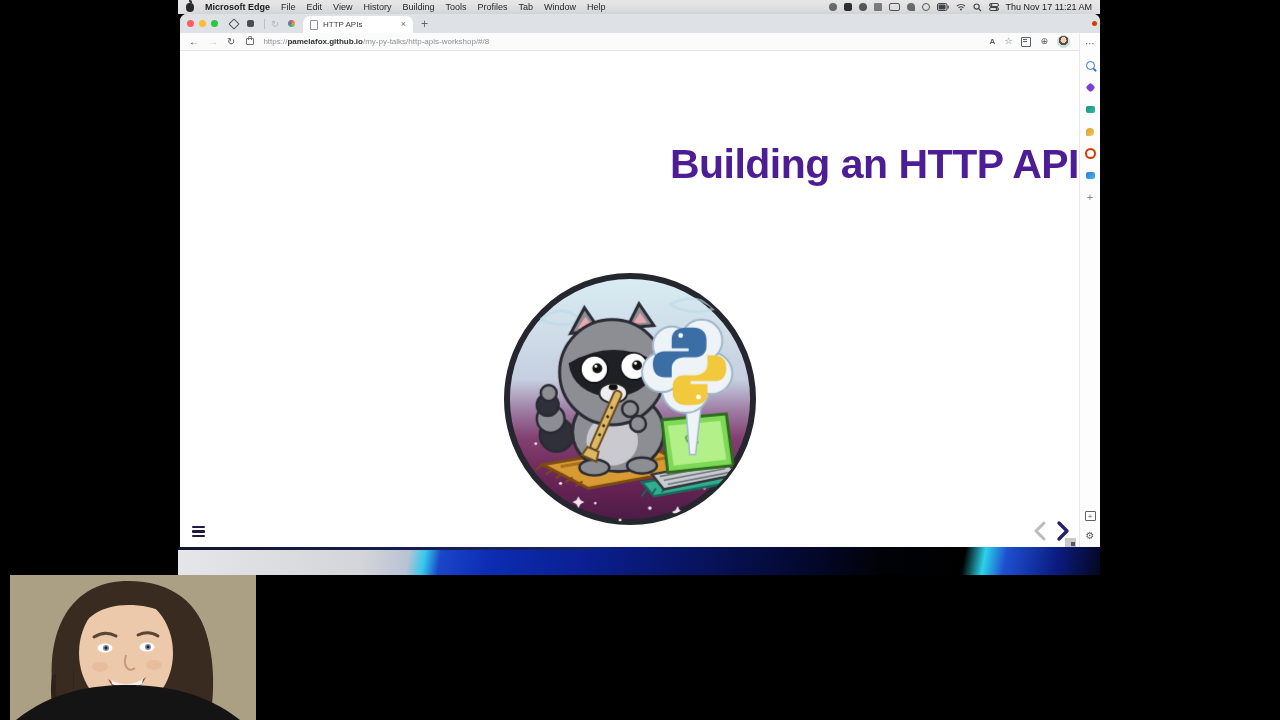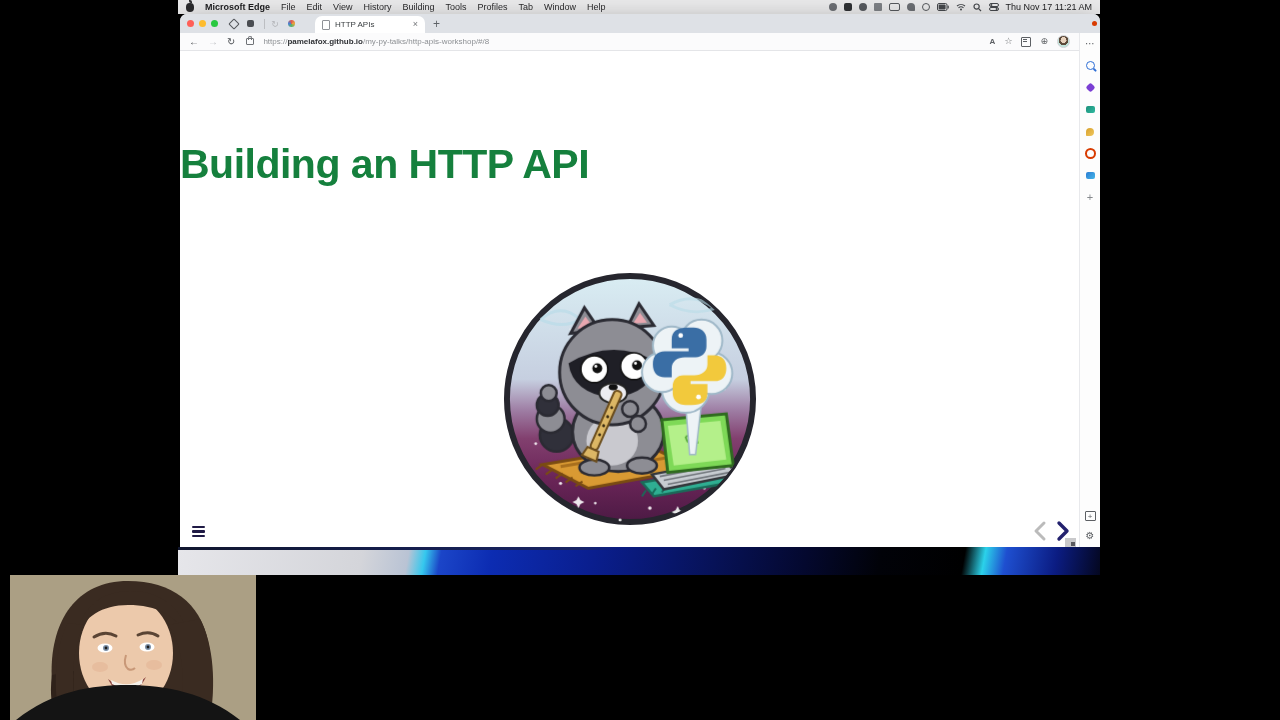--- a/index.html
+++ b/index.html
@@ -28,21 +28,21 @@
   .tabstrip{height:19px;background:#dee1e6;display:flex;align-items:flex-end;padding:0 7px;box-sizing:border-box;}
   .traffic{display:flex;gap:5px;align-items:center;align-self:center;margin-right:10px;}
   .tl{width:7px;height:7px;border-radius:50%;}
   .tsico{align-self:center;display:flex;align-items:center;justify-content:center;
          width:12px;height:12px;color:#55585c;font-size:9px;margin-right:4px;}
   .diamond{width:6px;height:6px;border:1.2px solid #55585c;transform:rotate(45deg);border-radius:1px;}
   .wsq{width:7px;height:7px;background:#4a4d52;border-radius:2px;}
   .vsep{width:1px;height:10px;background:#bcbec2;align-self:center;margin:0 4px;}
   .extdot{width:7px;height:7px;border-radius:50%;background:conic-gradient(#e05a4e,#e8a33c,#58b368,#4a7fd4,#e05a4e);}
   .tab{height:17px;background:#fff;border-radius:7px 7px 0 0;display:flex;align-items:center;
-       gap:5px;padding:0 7px;width:110px;box-sizing:border-box;margin-left:14px;}
+       gap:5px;padding:0 7px;width:110px;box-sizing:border-box;margin-left:2px;}
   .docico{width:6px;height:8px;border:1px solid #8f9297;border-radius:1px;background:#fff;}
   .tabtitle{font-size:8px;color:#3c4043;flex:1;overflow:hidden;white-space:nowrap;}
   .tabclose{font-size:9px;color:#737579;line-height:1;}
   .newtab{align-self:center;font-size:12px;color:#5f6368;margin-left:8px;line-height:1;}
 
   .main{display:flex;height:514px;}
   .left-col{flex:1;display:flex;flex-direction:column;min-width:0;}
   .toolbar{height:18px;background:#fbfbfc;border-bottom:1px solid #e4e5e8;display:flex;align-items:center;
            padding:0 9px;box-sizing:border-box;gap:9px;font-size:10px;color:#4c4f53;}
   .navgl{font-size:10px;line-height:1;}
@@ -54,22 +54,22 @@
   .url .domain{color:#2f3135;font-weight:700;}
   .url .path{color:#8d9094;}
   .tb-spacer{flex:1;}
   .tbico{font-size:9px;color:#5d6064;line-height:1;display:flex;align-items:center;justify-content:center;}
   .readaloud{font-size:8px;font-weight:700;}
   .collections{width:8px;height:8px;border:1px solid #5d6064;border-radius:1px;position:relative;}
   .collections::before{content:"";position:absolute;left:1px;top:1px;width:4px;height:1px;background:#5d6064;box-shadow:0 2px 0 #5d6064;}
   .avatar{width:11px;height:11px;border-radius:50%;background:radial-gradient(circle at 50% 38%,#e7d2bd 0 34%,#5d4a3a 35% 55%,#bfe3da 56% 100%);border:0.5px solid #d0d2d5;}
 
   .page{flex:1;position:relative;background:#fff;overflow:hidden;}
-  .slide-title{position:absolute;top:86px;left:0;right:0;text-align:left;
-               color:#15803d;font-size:41px;font-weight:700;letter-spacing:-0.5px;line-height:54px;}
+  .slide-title{position:absolute;top:86px;left:0;right:0;text-align:right;
+               color:#4c1d95;font-size:41px;font-weight:700;letter-spacing:-0.5px;line-height:54px;}
   .badge-wrap{position:absolute;top:219px;left:50%;transform:translateX(-50%);width:258px;height:258px;}
 
   .hamburger{position:absolute;left:12px;bottom:10px;display:flex;flex-direction:column;gap:2px;}
   .hamburger i{display:block;width:13px;height:2.5px;background:#1f1a45;border-radius:1px;}
   .navctrl{position:absolute;right:8px;bottom:5px;display:flex;gap:7px;align-items:center;}
   .corner-sq{position:absolute;right:3px;bottom:0;width:11px;height:9px;background:#c9c9cb;}
   .corner-sq::before{content:"";position:absolute;right:1px;bottom:1px;width:4px;height:4px;background:#5a5a5e;}
 
   
   .sidecol{width:21px;background:#fdfdfd;border-left:1px solid #e8e9ec;display:flex;flex-direction:column;

